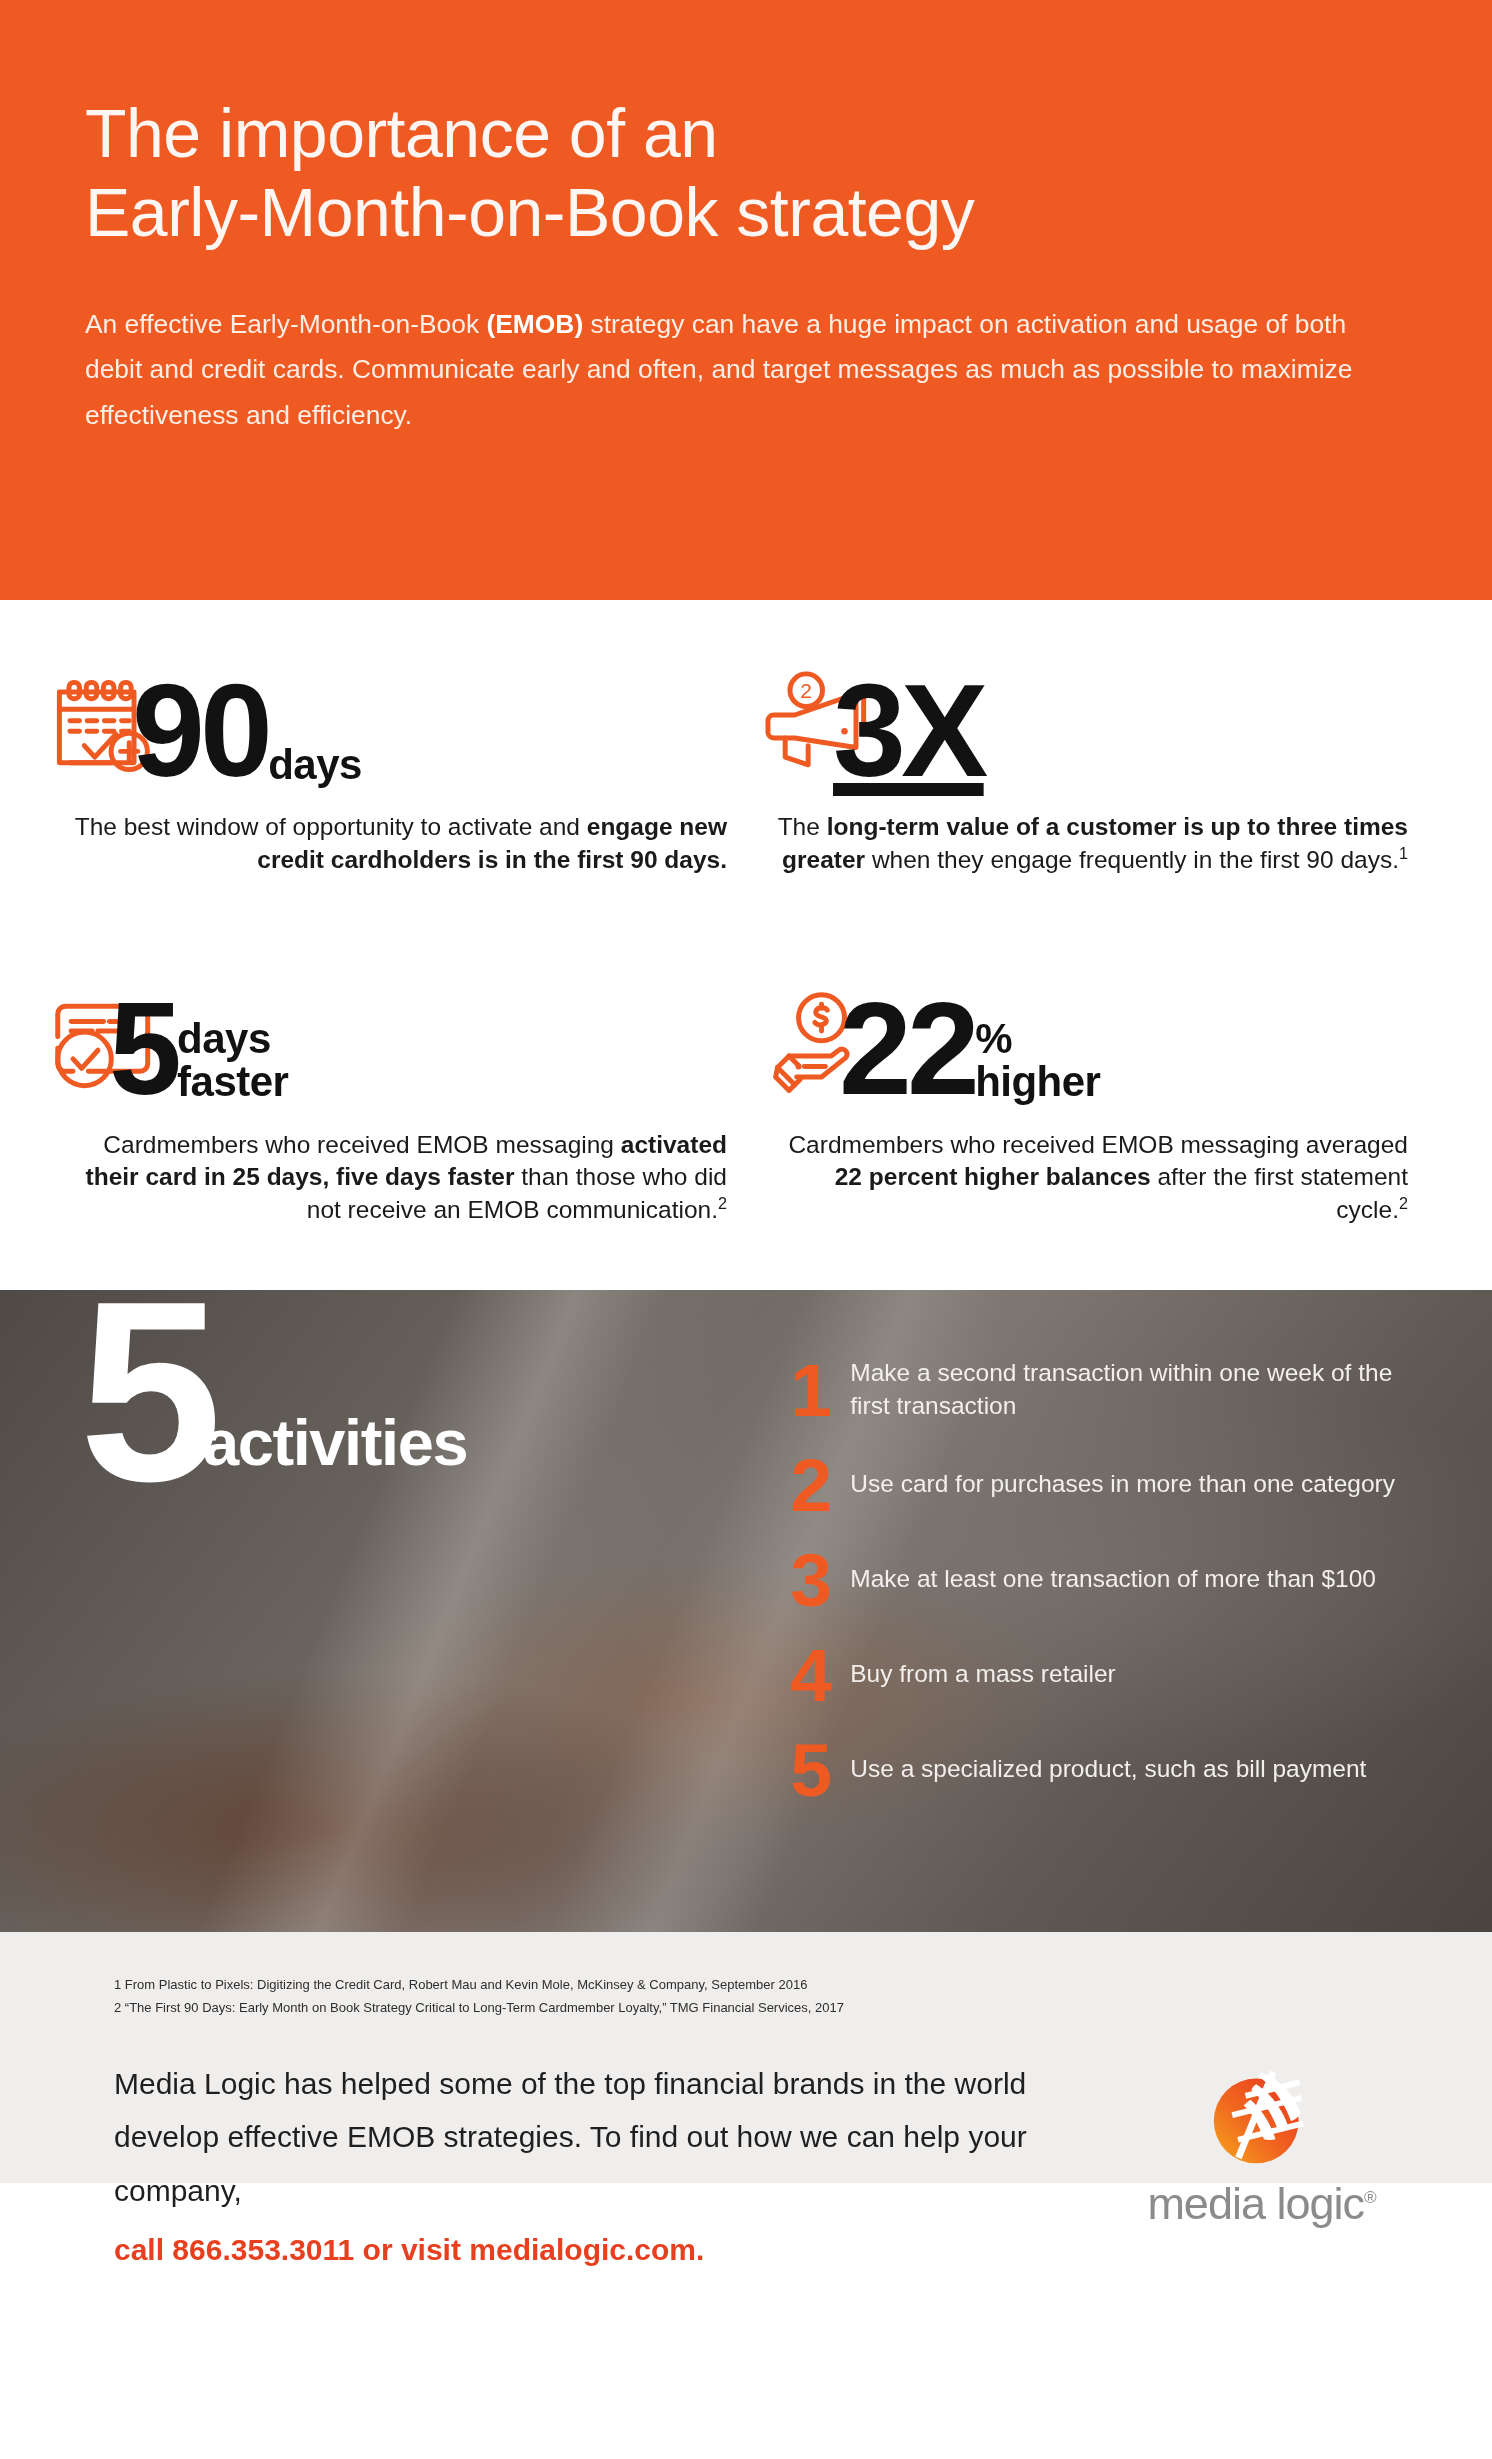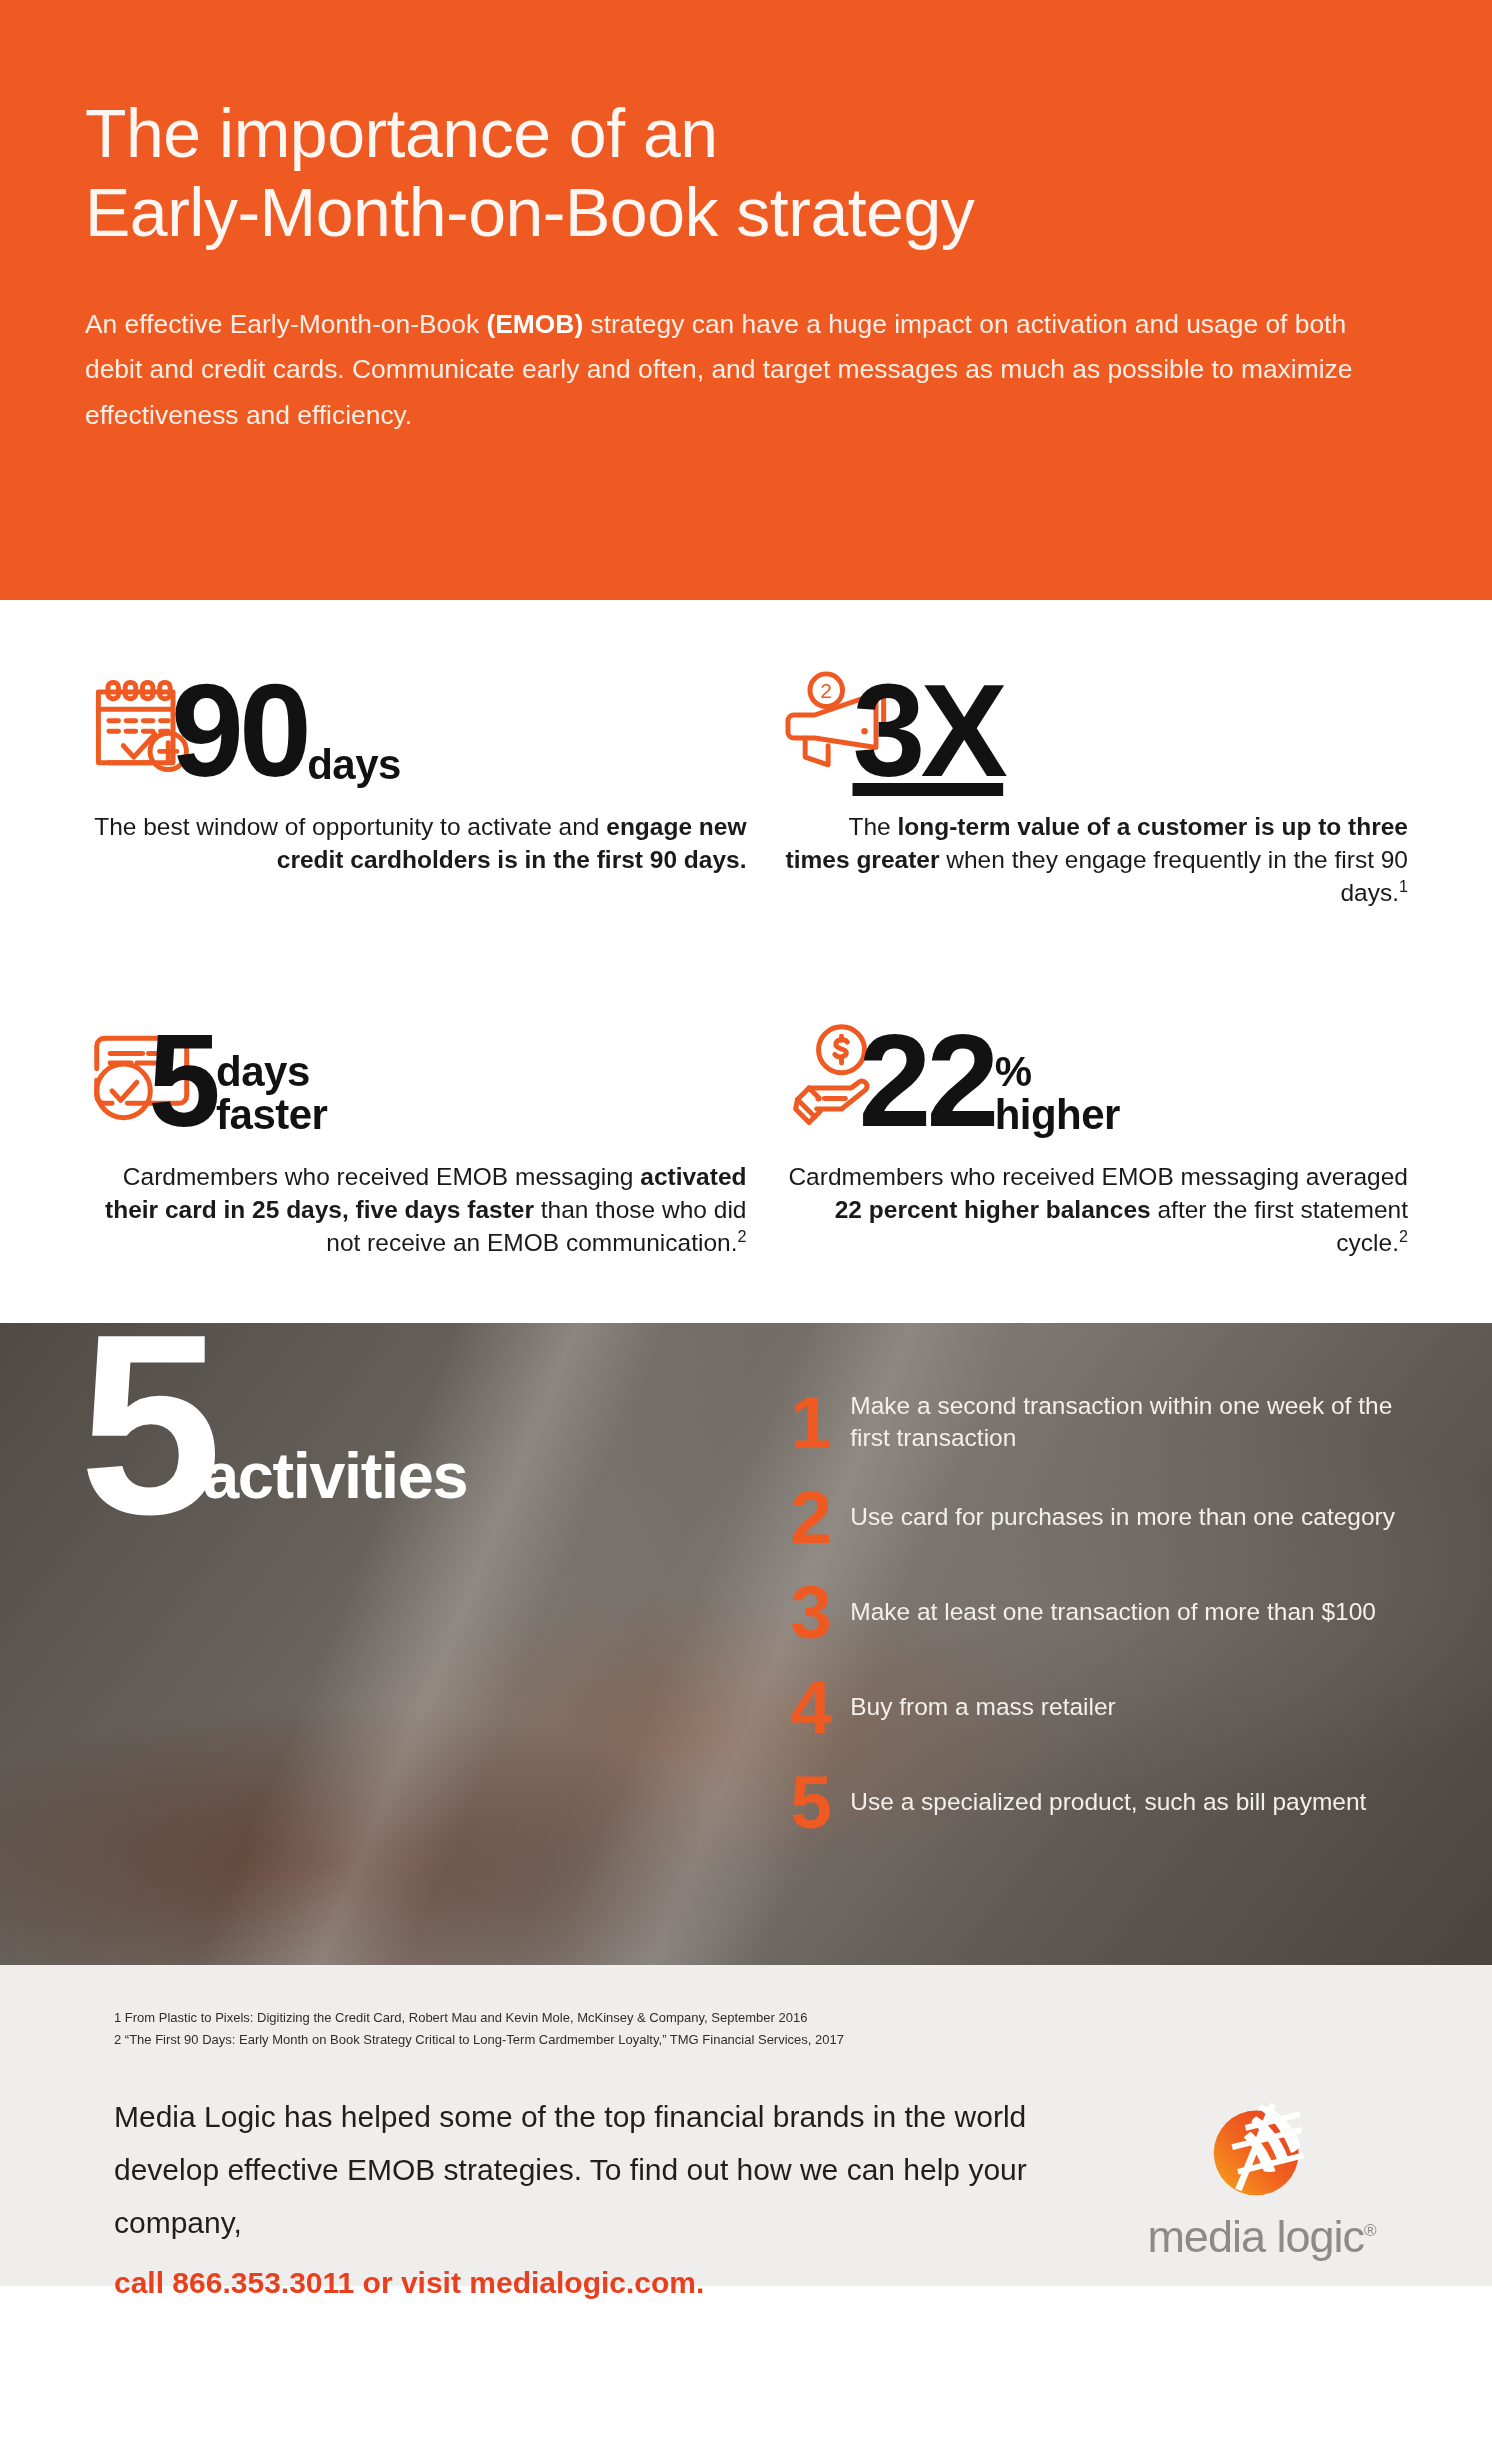--- a/index.html
+++ b/index.html
@@ -36,21 +36,21 @@
     color: #fdeee6;
     font-size: 26.4px;
     line-height: 1.72;
     font-weight: 400;
     max-width: 1268px;
   }
   .header p b { font-weight: 700; color: #ffffff; }
 
   
   .stats {
-    padding: 42px 85px 0 85px;
+    padding: 42px 85px 0 46px;
   }
   .stat-row { display: flex; }
   .stat-row.r2 { margin-top: 83px; }
   .stat-cell { width: 50%; position: relative; }
   .stat-cell.right { padding-left: 35px; }
 
   .stat-head {
     display: flex;
     align-items: flex-end;
     height: 144px;
@@ -163,21 +163,21 @@
     letter-spacing: -2.9px;
   }
   .act-txt {
     color: #f2efec;
     font-size: 24.5px;
     line-height: 1.32;
     font-weight: 400;
   }
 
   
-  .footer { background: #f0eeec; height: 321px; padding: 42px 85px 0 85px; position: relative; }
+  .footer { background: #f0eeec; height: 251px; padding: 42px 85px 0 85px; position: relative; }
   .notes { font-size: 13px; line-height: 1.72; color: #2e2e2e; font-weight: 400; padding-left: 29px; }
   .cta-wrap { display: flex; align-items: flex-start; margin-top: 38px; }
   .cta { font-size: 30px; line-height: 1.78; color: #1f1f1f; padding-left: 29px; max-width: 1018px; }
   .cta .call { color: #e8401f; font-weight: 700; display: block; margin-top: 5.8px; }
   .logo { margin-left: auto; width: 293px; text-align: center; padding-top: 7.7px; }
   .logo-mark { position: relative; width: 108px; height: 108px; margin: 0 auto; }
   .logo-text {
     font-size: 45px;
     color: #8b8b8b;
     font-weight: 400;

